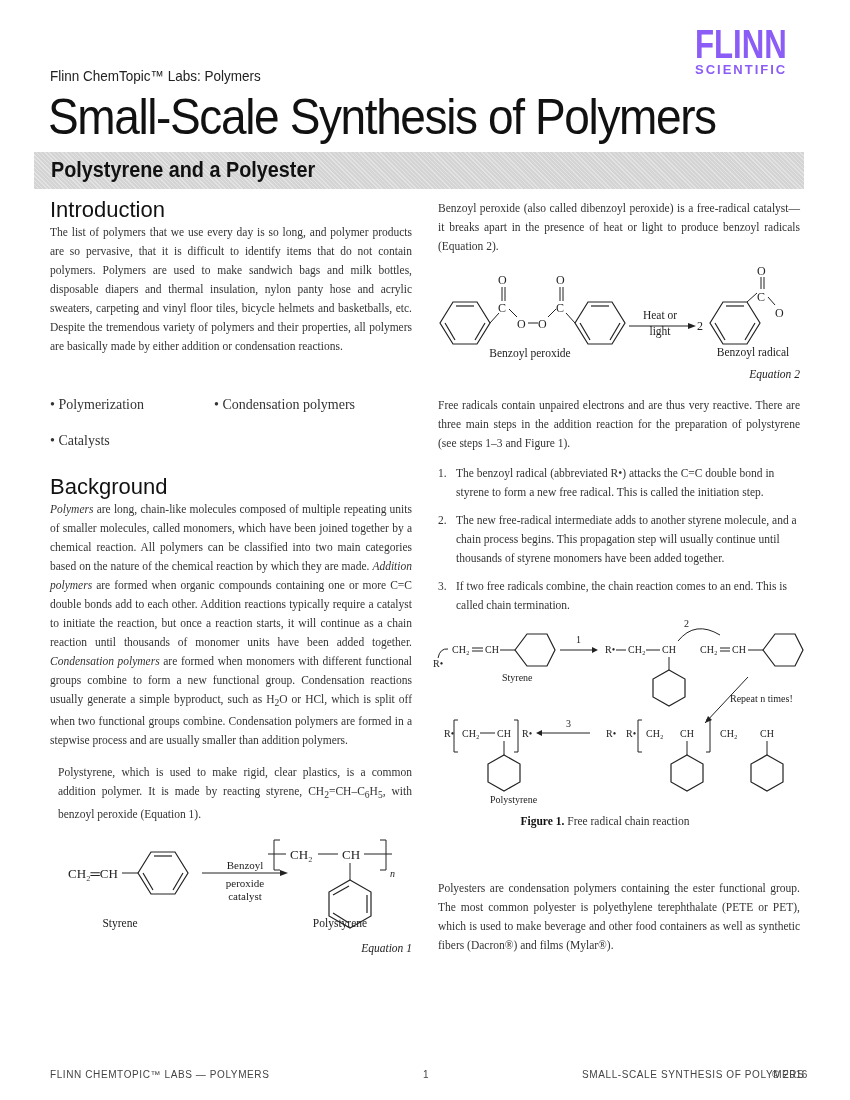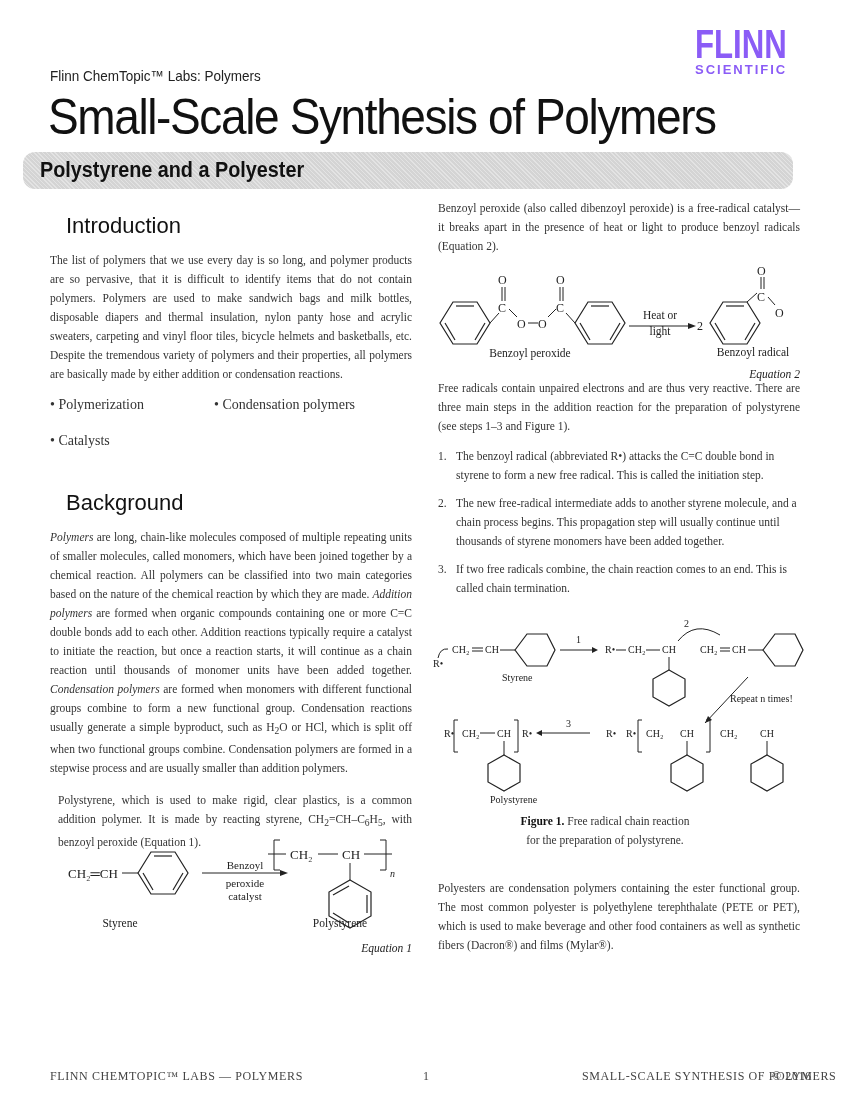--- a/index.html
+++ b/index.html
@@ -3,33 +3,33 @@
 <meta charset="utf-8">
 <style>
   html, body { margin: 0; padding: 0; background: #ffffff; }
   body { width: 850px; height: 1100px; position: relative; overflow: hidden; color: #111; font-family: "Liberation Serif", serif; }
   .abs { position: absolute; }
   .logo { right: 50px; top: 26px; text-align: center; color: #8b5cf6; font-family: "Liberation Sans", sans-serif; font-weight: bold; }
   .logo .flinn { font-size: 40px; line-height: 36px; letter-spacing: 0px; transform: scaleX(0.78); transform-origin: center; display: block; font-stretch: condensed; }
   .logo .sci { font-size: 13px; letter-spacing: 2px; line-height: 16px; display: block; }
   .series { left: 50px; top: 67px; font-size: 15px; color: #222; font-family: "Liberation Sans", sans-serif; transform: scaleX(0.9); transform-origin: left; }
   .title { left: 48px; top: 88px; font-size: 50px; font-family: "Liberation Sans", sans-serif; font-weight: normal; letter-spacing: -1.5px; color: #111; transform: scaleX(0.92); transform-origin: left; white-space: nowrap; }
-  .band { left: 23px; top: 152px; width: 770px; height: 37px; background: #d4d4d4;
-          background-image: repeating-linear-gradient(45deg, rgba(255,255,255,0.35) 0 1px, transparent 1px 3px); border-radius: 12px; }
+  .band { left: 34px; top: 152px; width: 770px; height: 37px; background: #d4d4d4;
+          background-image: repeating-linear-gradient(45deg, rgba(255,255,255,0.35) 0 1px, transparent 1px 3px); }
   .band span { position: absolute; left: 17px; top: 5px; font-size: 22px; font-weight: bold; font-family: "Liberation Sans", sans-serif; color: #111; transform: scaleX(0.9); transform-origin: left; white-space: nowrap; }
-  h2 { margin: 16px; font-family: "Liberation Sans", sans-serif; font-weight: normal; font-size: 22px; color: #111; }
+  h2 { margin: 0; font-family: "Liberation Sans", sans-serif; font-weight: normal; font-size: 22px; color: #111; }
   .col { font-size: 11.5px; line-height: 19px; color: #333; }
   .col p { margin: 0; }
   .left { left: 50px; width: 362px; }
   .right { left: 438px; width: 362px; }
   .concepts { display: grid; grid-template-columns: 148px 200px; font-size: 14px; line-height: 20px; color: #333; gap: 16px; }
   ol.steps { margin: 0; padding: 0; list-style: none; }
   ol.steps li { position: relative; padding-left: 18px; margin-bottom: 9px; }
   ol.steps li .num { position: absolute; left: 0; top: 0; }
-  .footer { top: 1069px; font-size: 12px; letter-spacing: 0.6px; color: #444; font-family: Liberation Serif, serif; }
+  .footer { top: 1069px; font-size: 10px; letter-spacing: 0.6px; color: #444; font-family: Liberation Sans, sans-serif; }
   svg text { font-family: "Liberation Serif", serif; fill: #222; }
   .fig-caption { text-align: center; font-size: 11.5px; line-height: 19px; color: #333; }
   .fig-caption b { font-weight: bold; color: #111; }
 </style>
 </head>
 <body>
 
 <div class="abs logo">
   <span class="flinn">FLINN</span>
   <span class="sci">SCIENTIFIC</span>
@@ -141,21 +141,21 @@
   <text x="322" y="36" font-size="12">C</text>
   <line x1="326" y1="12" x2="326" y2="24" stroke="#222"></line>
     <line x1="329" y1="12" x2="329" y2="24" stroke="#222"></line>
   <text x="322" y="10" font-size="12">O</text>
   <line x1="333" y1="32" x2="340" y2="40" stroke="#222"></line>
   <text x="340" y="52" font-size="12">O</text>
   <text x="318" y="91" font-size="11.5" text-anchor="middle">Benzoyl radical</text>
   <text x="365" y="113" font-size="11.5" font-style="italic" text-anchor="end">Equation 2</text>
 </svg>
 
-<div class="abs right col" style="top:379px;">
+<div class="abs right col" style="top:396px;">
   <p style="text-align:justify; margin-bottom:11px;">Free radicals contain unpaired electrons and are thus very reactive. There are three main steps in the addition reaction for the preparation of polystyrene (see steps 1–3 and Figure 1).</p>
   <ol class="steps">
     <li><span class="num">1.</span><span>The benzoyl radical (abbreviated R•) attacks the C=C double bond in styrene to form a new free radical. This is called the initiation step.</span></li>
     <li><span class="num">2.</span><span>The new free-radical intermediate adds to another styrene molecule, and a chain process begins. This propagation step will usually continue until thousands of styrene monomers have been added together.</span></li>
     <li><span class="num">3.</span><span>If two free radicals combine, the chain reaction comes to an end. This is called chain termination.</span></li>
   </ol>
 </div>
 
 <svg class="abs" style="left:430px; top:615px;" width="380" height="200">
   <g font-size="10">
@@ -223,21 +223,20 @@
       <polygon points="257,140 273,149 273,167 257,176 241,167 241,149"></polygon>
     </g>
     <line x1="337" y1="126" x2="337" y2="140" stroke="#222"></line>
     <g stroke="#222" stroke-width="1.2" fill="none">
       <polygon points="337,140 353,149 353,167 337,176 321,167 321,149"></polygon>
     </g>
   </g>
 </svg>
 <div class="abs right fig-caption" style="top:812px; width:330px; left:440px;">
   <div><b>Figure 1.</b><span> Free radical chain reaction</span></div>
-  <div>for the preparation of polystyrene.</div>
 </div>
 
 <div class="abs right col" style="top:879px;">
   <p style="text-align:justify;">Polyesters are condensation polymers containing the ester functional group. The most common polyester is polyethylene terephthalate (PETE or PET), which is used to make beverage and other food containers as well as synthetic fibers (Dacron®) and films (Mylar®).</p>
 </div>
 
 <div class="abs footer" style="left:50px;">FLINN CHEMTOPIC™ LABS — POLYMERS</div>
 <div class="abs footer" style="left:423px;">1</div>
 <div class="abs footer" style="left:582px;">SMALL-SCALE SYNTHESIS OF POLYMERS</div>
 <div class="abs footer" style="left:772px;">© 2016</div>

